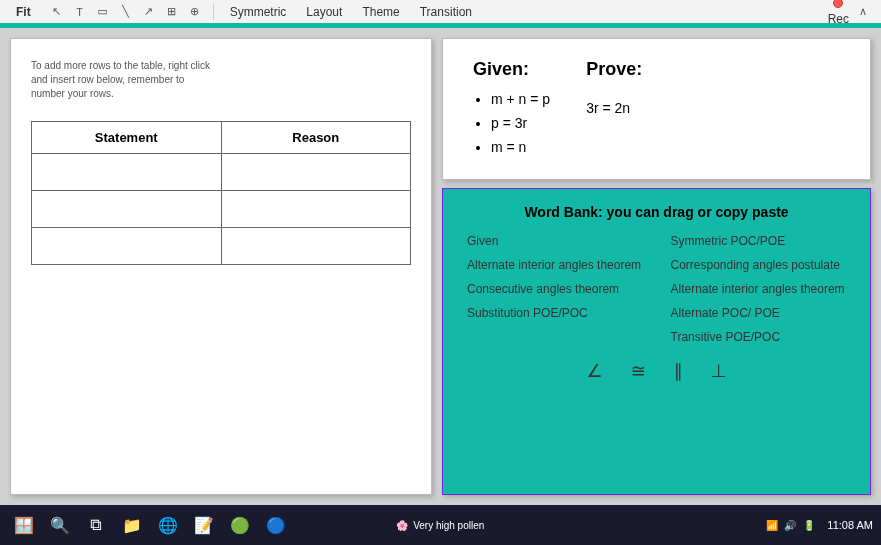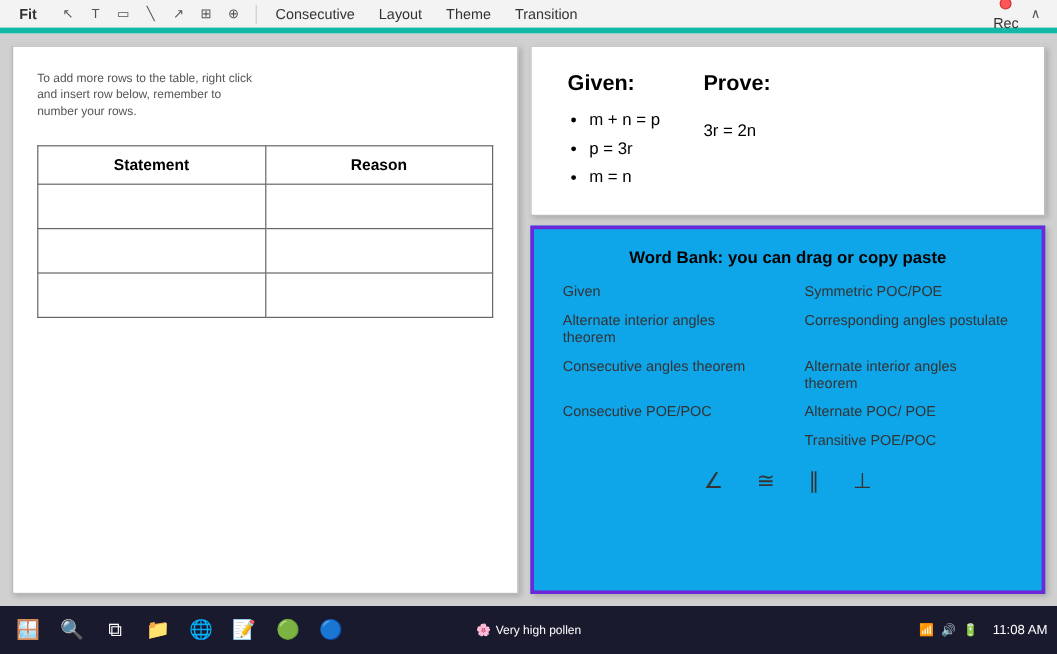--- a/index.html
+++ b/index.html
@@ -159,22 +159,22 @@
       font-weight: bold;
       margin-bottom: 8px;
     }
     .prove-section .prove-eq {
       font-size: 14px;
       margin-top: 20px;
     }
 
     
     .word-bank-area {
-      background: #0ea5e9;
-      border: 3px solid #6d28d9;
+      background: #14b8a6;
+      border: 1px solid #6d28d9;
       box-shadow: 2px 2px 5px rgba(0,0,0,0.2);
       padding: 15px 20px;
       flex: 1;
     }
 
     .word-bank-title {
       font-size: 14px;
       font-weight: bold;
       text-align: center;
       margin-bottom: 12px;
@@ -255,21 +255,21 @@
   <div class="toolbar-icons">
     <span class="toolbar-icon">↖</span>
     <span class="toolbar-icon">T</span>
     <span class="toolbar-icon">▭</span>
     <span class="toolbar-icon">╲</span>
     <span class="toolbar-icon">↗</span>
     <span class="toolbar-icon">⊞</span>
     <span class="toolbar-icon">⊕</span>
   </div>
   <div class="toolbar-separator"></div>
-  <span class="toolbar-item">Consecutive</span>
+  <span class="toolbar-item">Symmetric</span>
   <span class="toolbar-item">Layout</span>
   <span class="toolbar-item">Theme</span>
   <span class="toolbar-item">Transition</span>
   <div class="toolbar-spacer"></div>
   <div class="rec-btn">
     <div class="rec-dot"></div>
     <span>Rec</span>
   </div>
   <span class="toolbar-icon">∧</span>
 </div>
@@ -321,21 +321,21 @@
 
     <div class="word-bank-area">
       <div class="word-bank-title">Word Bank: you can drag or copy paste</div>
       <div class="word-bank-grid">
         <span class="word-bank-item">Given</span>
         <span class="word-bank-item">Symmetric POC/POE</span>
         <span class="word-bank-item">Alternate interior angles theorem</span>
         <span class="word-bank-item">Corresponding angles postulate</span>
         <span class="word-bank-item">Consecutive angles theorem</span>
         <span class="word-bank-item">Alternate interior angles theorem</span>
-        <span class="word-bank-item">Consecutive POE/POC</span>
+        <span class="word-bank-item">Substitution POE/POC</span>
         <span class="word-bank-item">Alternate POC/ POE</span>
         <span class="word-bank-item"></span>
         <span class="word-bank-item">Transitive POE/POC</span>
       </div>
       <div class="symbols-row">
         <span class="word-bank-item">∠</span>
         <span class="word-bank-item">≅</span>
         <span class="word-bank-item">∥</span>
         <span class="word-bank-item">⊥</span>
       </div>

